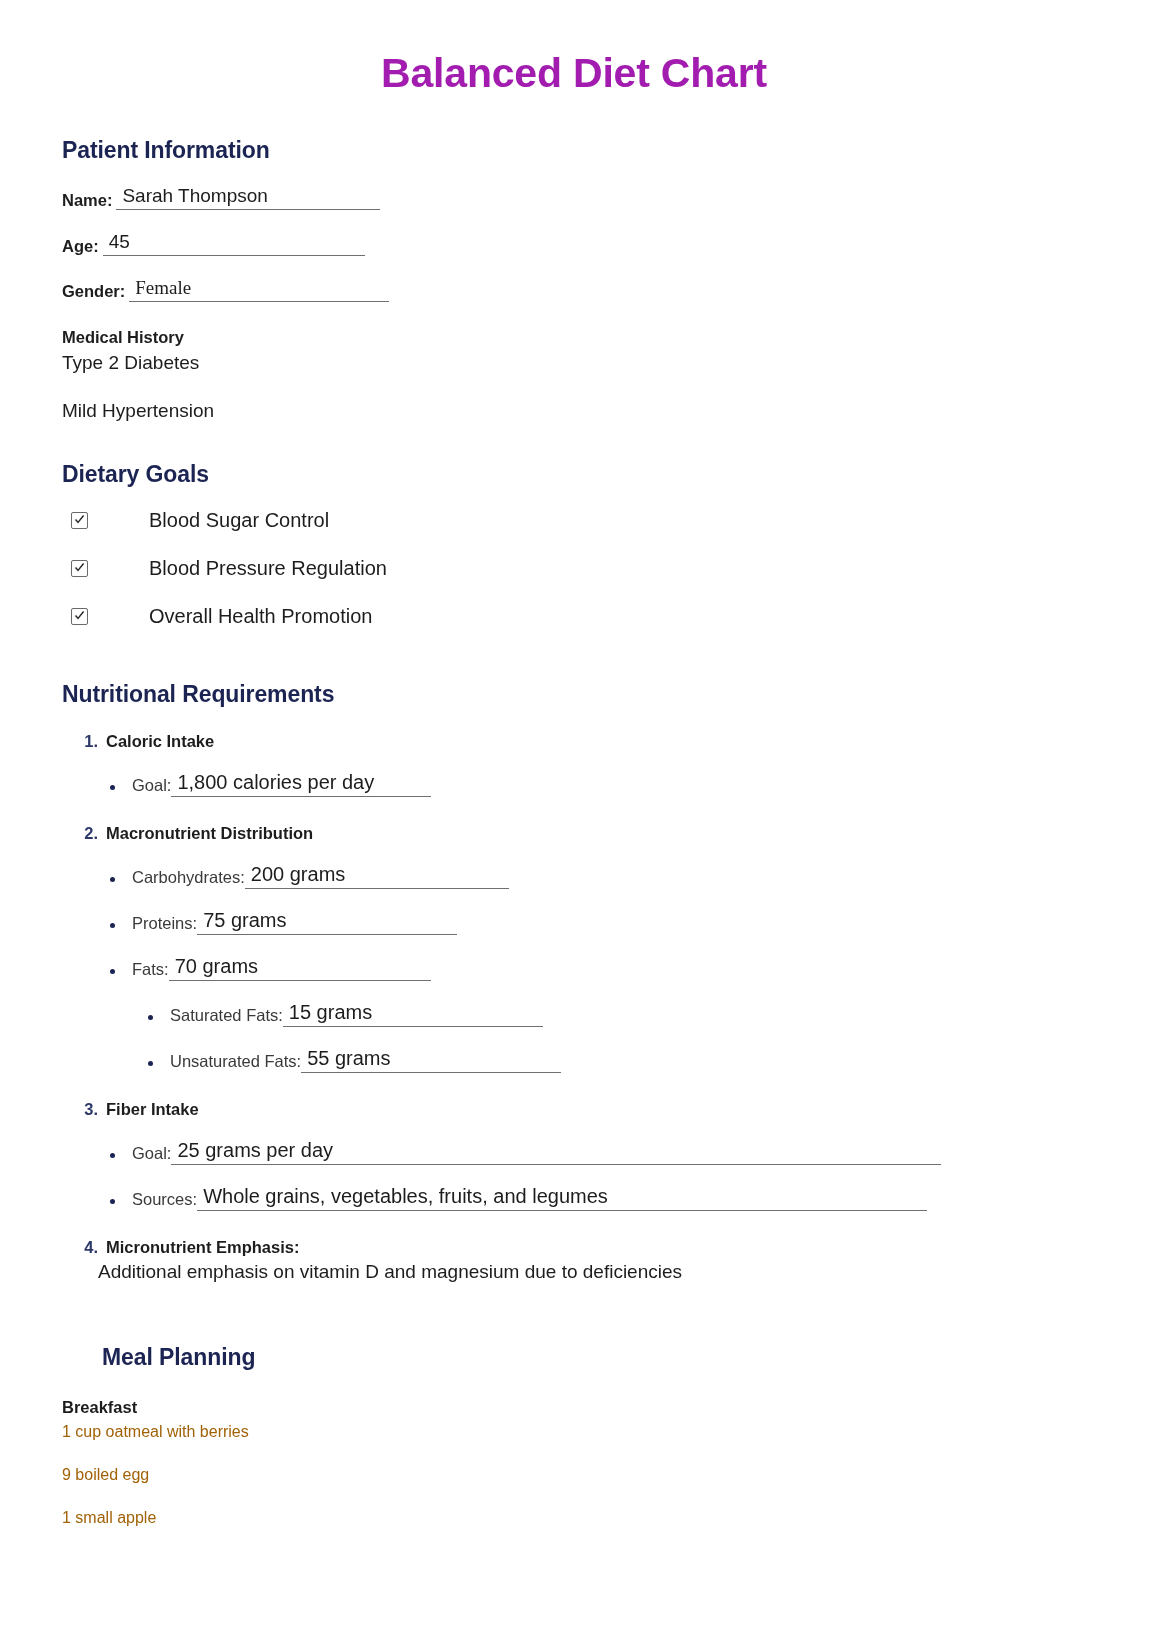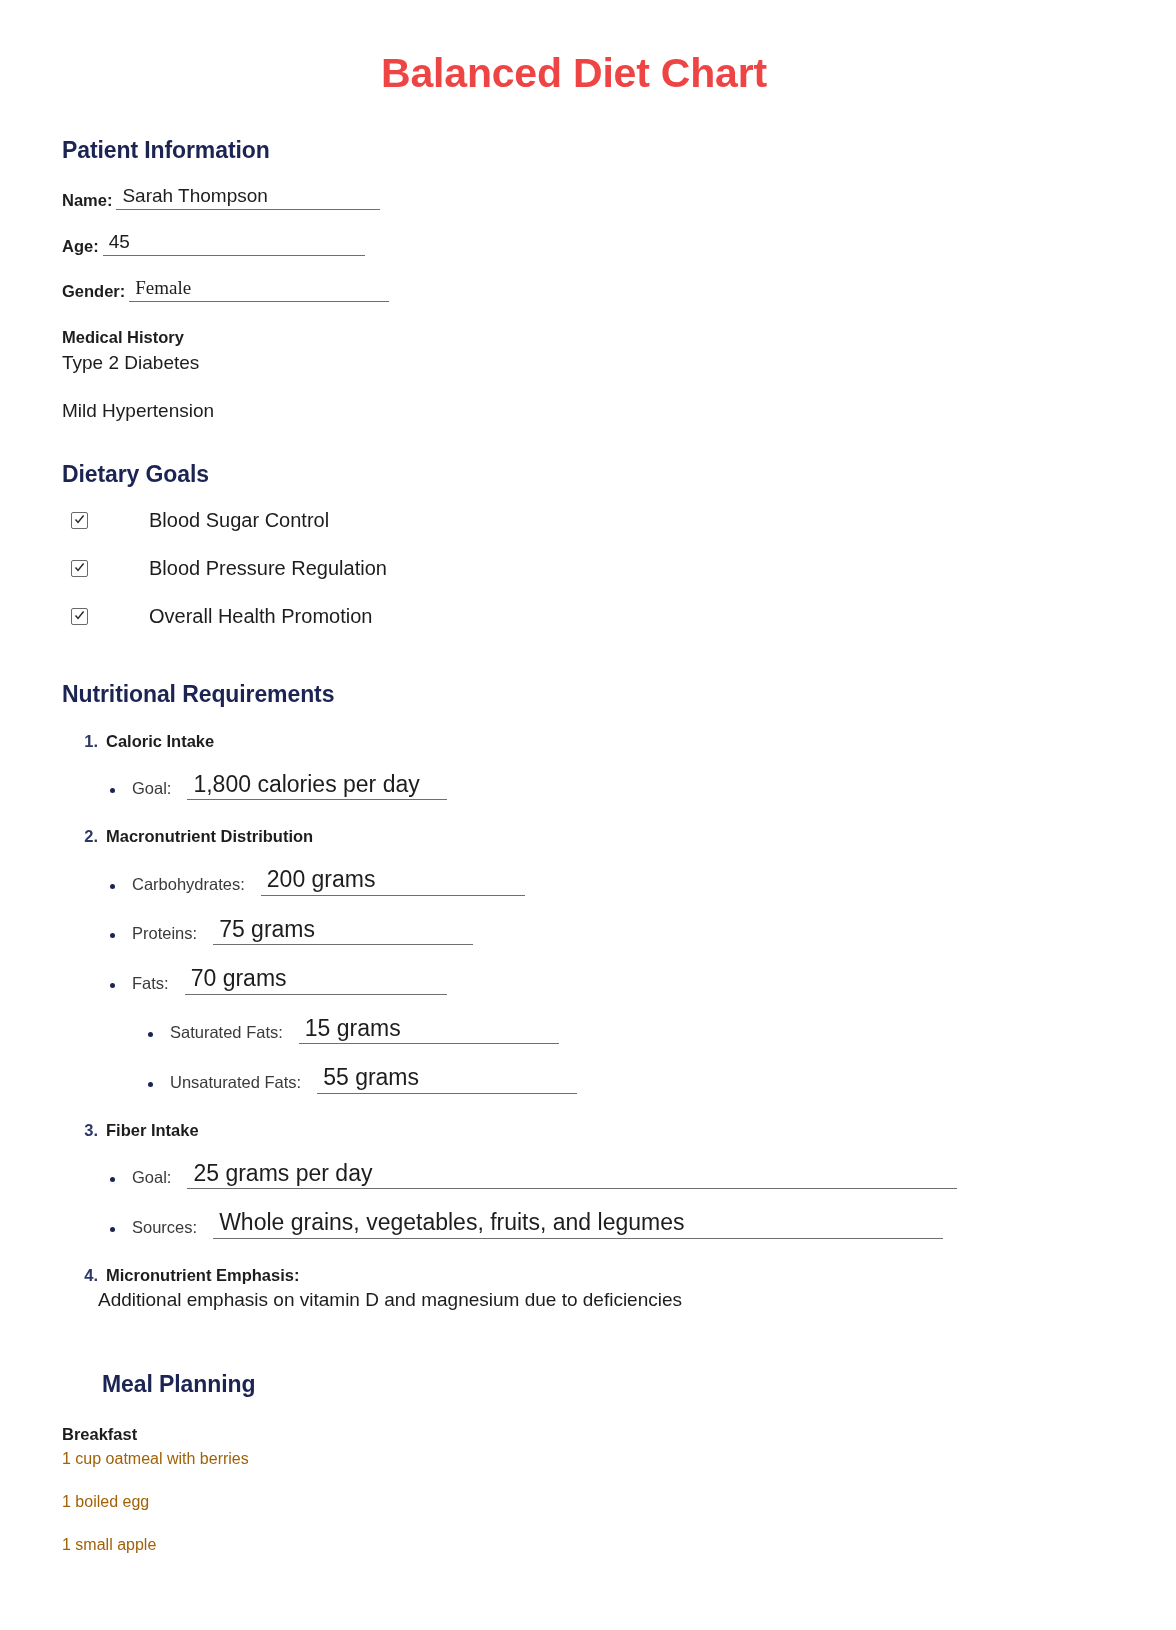--- a/index.html
+++ b/index.html
@@ -21,21 +21,21 @@
     box-sizing: border-box;
     padding: 0 62px;
     position: relative;
   }
 
   
   .doc-title {
     text-align: center;
     font-size: 41px;
     font-weight: bold;
-    color: #ef4444;
+    color: #a21caf;
     letter-spacing: -0.2px;
     margin: 0;
     padding-top: 50px;
     padding-right: 28px;
   }
 
   
   .section-heading {
     font-size: 23px;
     font-weight: bold;
@@ -162,25 +162,25 @@
     margin-right: 17px;
     margin-bottom: 7px;
   }
   .bullet-label {
     font-size: 16.5px;
     color: #3a3a3a;
     white-space: nowrap;
     padding-bottom: 2px;
   }
   .bullet-value {
-    font-size: 23px;
+    font-size: 20px;
     color: #1d1d1d;
     border-bottom: 1.3px solid #6f6f6f;
     padding: 0 6px 2px 6px;
-    margin-left: 16px;
+    margin-left: 0;
     white-space: nowrap;
     line-height: 1.15;
   }
   .bw-cal  { width: 248px; }
   .bw-carb { width: 252px; }
   .bw-prot { width: 248px; }
   .bw-fat  { width: 250px; }
   .bw-sat  { width: 248px; }
   .bw-uns  { width: 248px; }
   .bw-fib  { width: 758px; }
@@ -350,16 +350,16 @@
       </div>
       <div class="micro-body">Additional emphasis on vitamin D and magnesium due to deficiencies</div>
     </div>
 
   </div>
 
   <h2 class="section-heading sec-meal">Meal Planning</h2>
 
   <div class="meal-name">Breakfast</div>
   <div class="meal-item">1 cup oatmeal with berries</div>
-  <div class="meal-item">1 boiled egg</div>
+  <div class="meal-item">9 boiled egg</div>
   <div class="meal-item">1 small apple</div>
 
 </div>
 
 </body></html>

